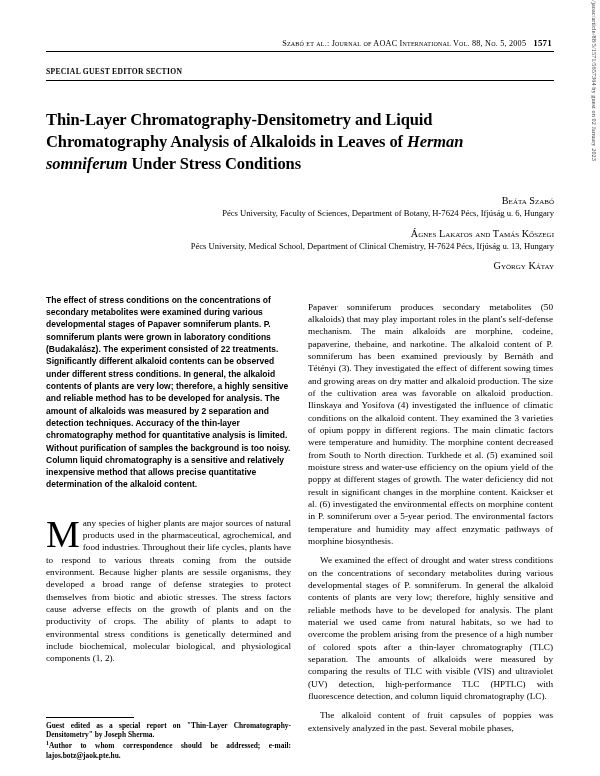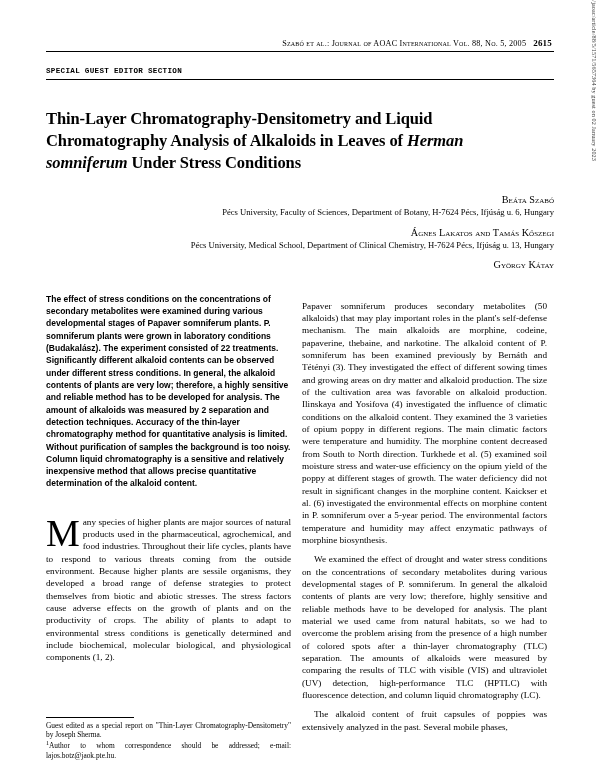--- a/index.html
+++ b/index.html
@@ -39,21 +39,21 @@
     font-weight: bold;
     margin-left: 7px;
     font-size: 9px;
   }
   .rule {
     border-top: 1px solid #000;
     margin-top: 3px;
   }
   .section-label {
     margin-top: 15px;
-    font-family: Liberation Mono, monospace;
+    font-family: Liberation Serif, serif;
     font-size: 7.6px;
     font-weight: bold;
     letter-spacing: 0.3px;
   }
   .rule-thin {
     border-top: 1px solid #000;
     margin-top: 4px;
   }
   .title {
     margin-top: 28px;
@@ -79,21 +79,21 @@
   }
   .affil {
     font-size: 8.6px;
     line-height: 1.3;
     margin-top: 1px;
   }
 
   .columns {
     margin-top: 22px;
     display: flex;
-    gap: 11px;
+    gap: 17px;
   }
   .col {
     width: 245px;
     position: relative;
   }
   .abstract {
     font-family: "Liberation Sans", sans-serif;
     font-size: 8.5px;
     font-weight: bold;
     line-height: 1.45;
@@ -131,20 +131,21 @@
   }
   .footnote-rule {
     border-top: 1px solid #000;
     width: 88px;
     margin-bottom: 3px;
   }
   .footnote {
     font-size: 7.4px;
     line-height: 1.28;
     text-align: justify;
+    font-weight: bold;
   }
   .footnote sup { font-size: 6px; }
 
   .side-note {
     position: absolute;
     right: 2px;
     top: 190px;
     width: 320px;
     transform: rotate(90deg);
     transform-origin: right top;
@@ -154,21 +155,21 @@
     white-space: nowrap;
   }
 </style>
 </head>
 <body>
 
 <div class="page">
 
   <div class="running-head">
     <span class="rh-text">Szabó et al.: Journal of AOAC International Vol. 88, No. 5, 2005</span>
-    <span class="rh-page">2615</span>
+    <span class="rh-page">1571</span>
   </div>
   <div class="rule"></div>
 
   <div class="section-label">SPECIAL GUEST EDITOR SECTION</div>
   <div class="rule-thin"></div>
 
   <div class="title">
     <span>Thin-Layer Chromatography-Densitometry and Liquid</span><br>
     <span>Chromatography Analysis of Alkaloids in Leaves of </span><em>Herman</em><br>
     <em>somniferum</em><span> Under Stress Conditions</span>

